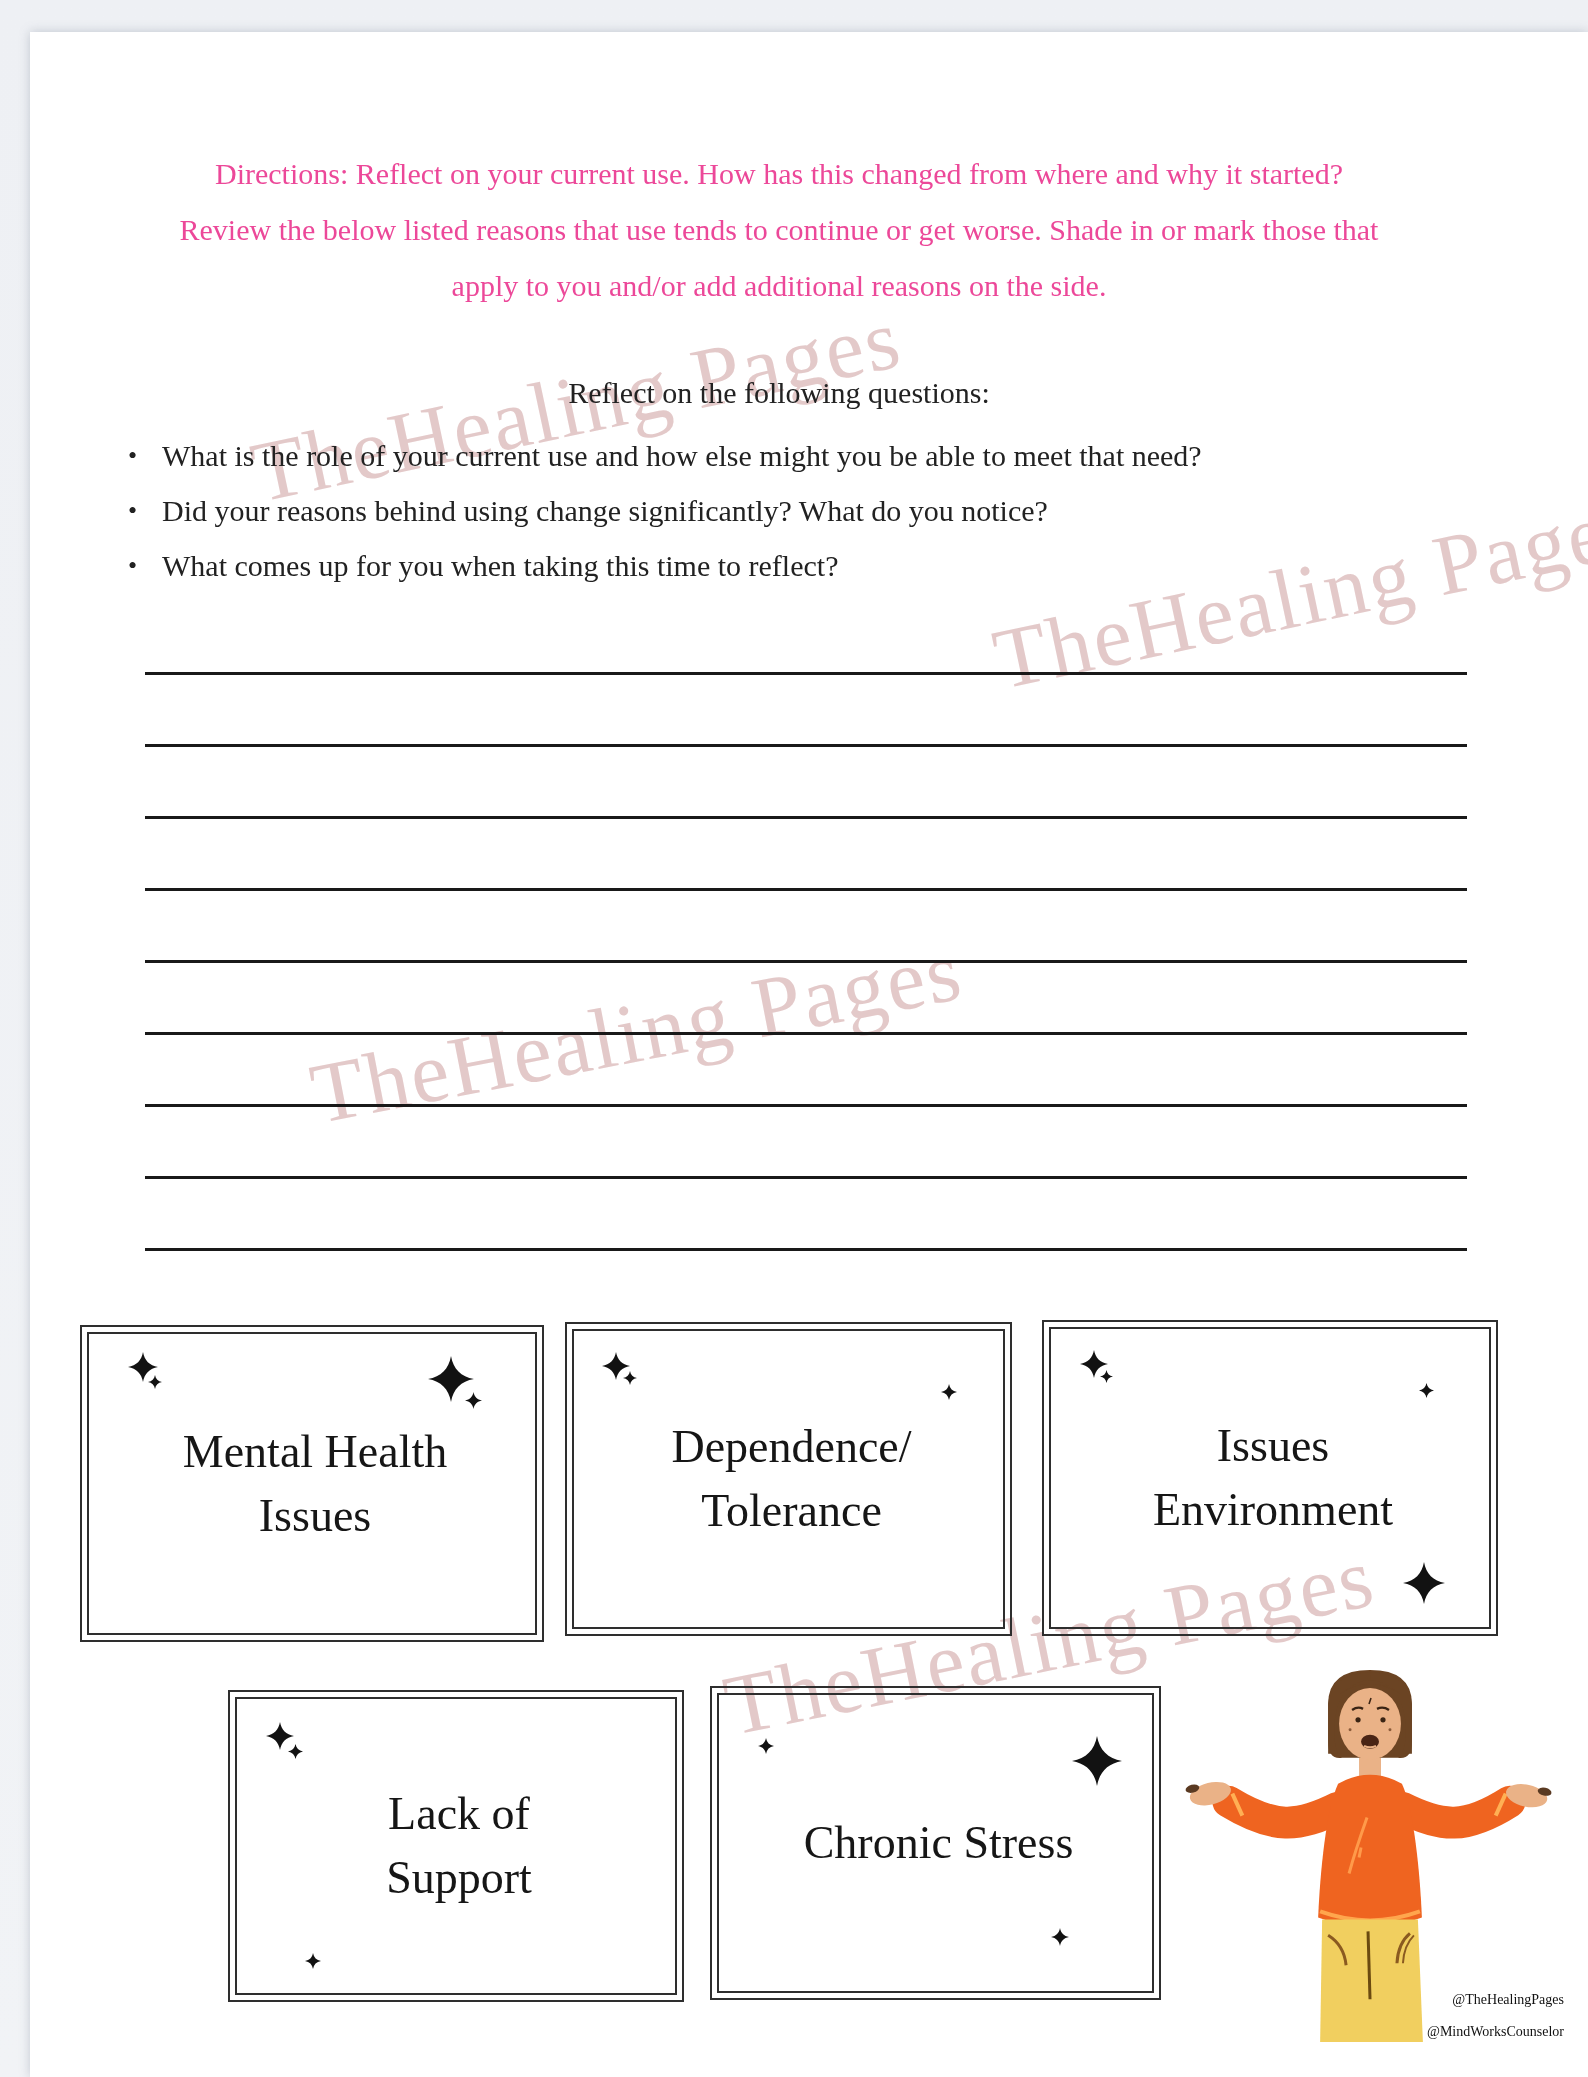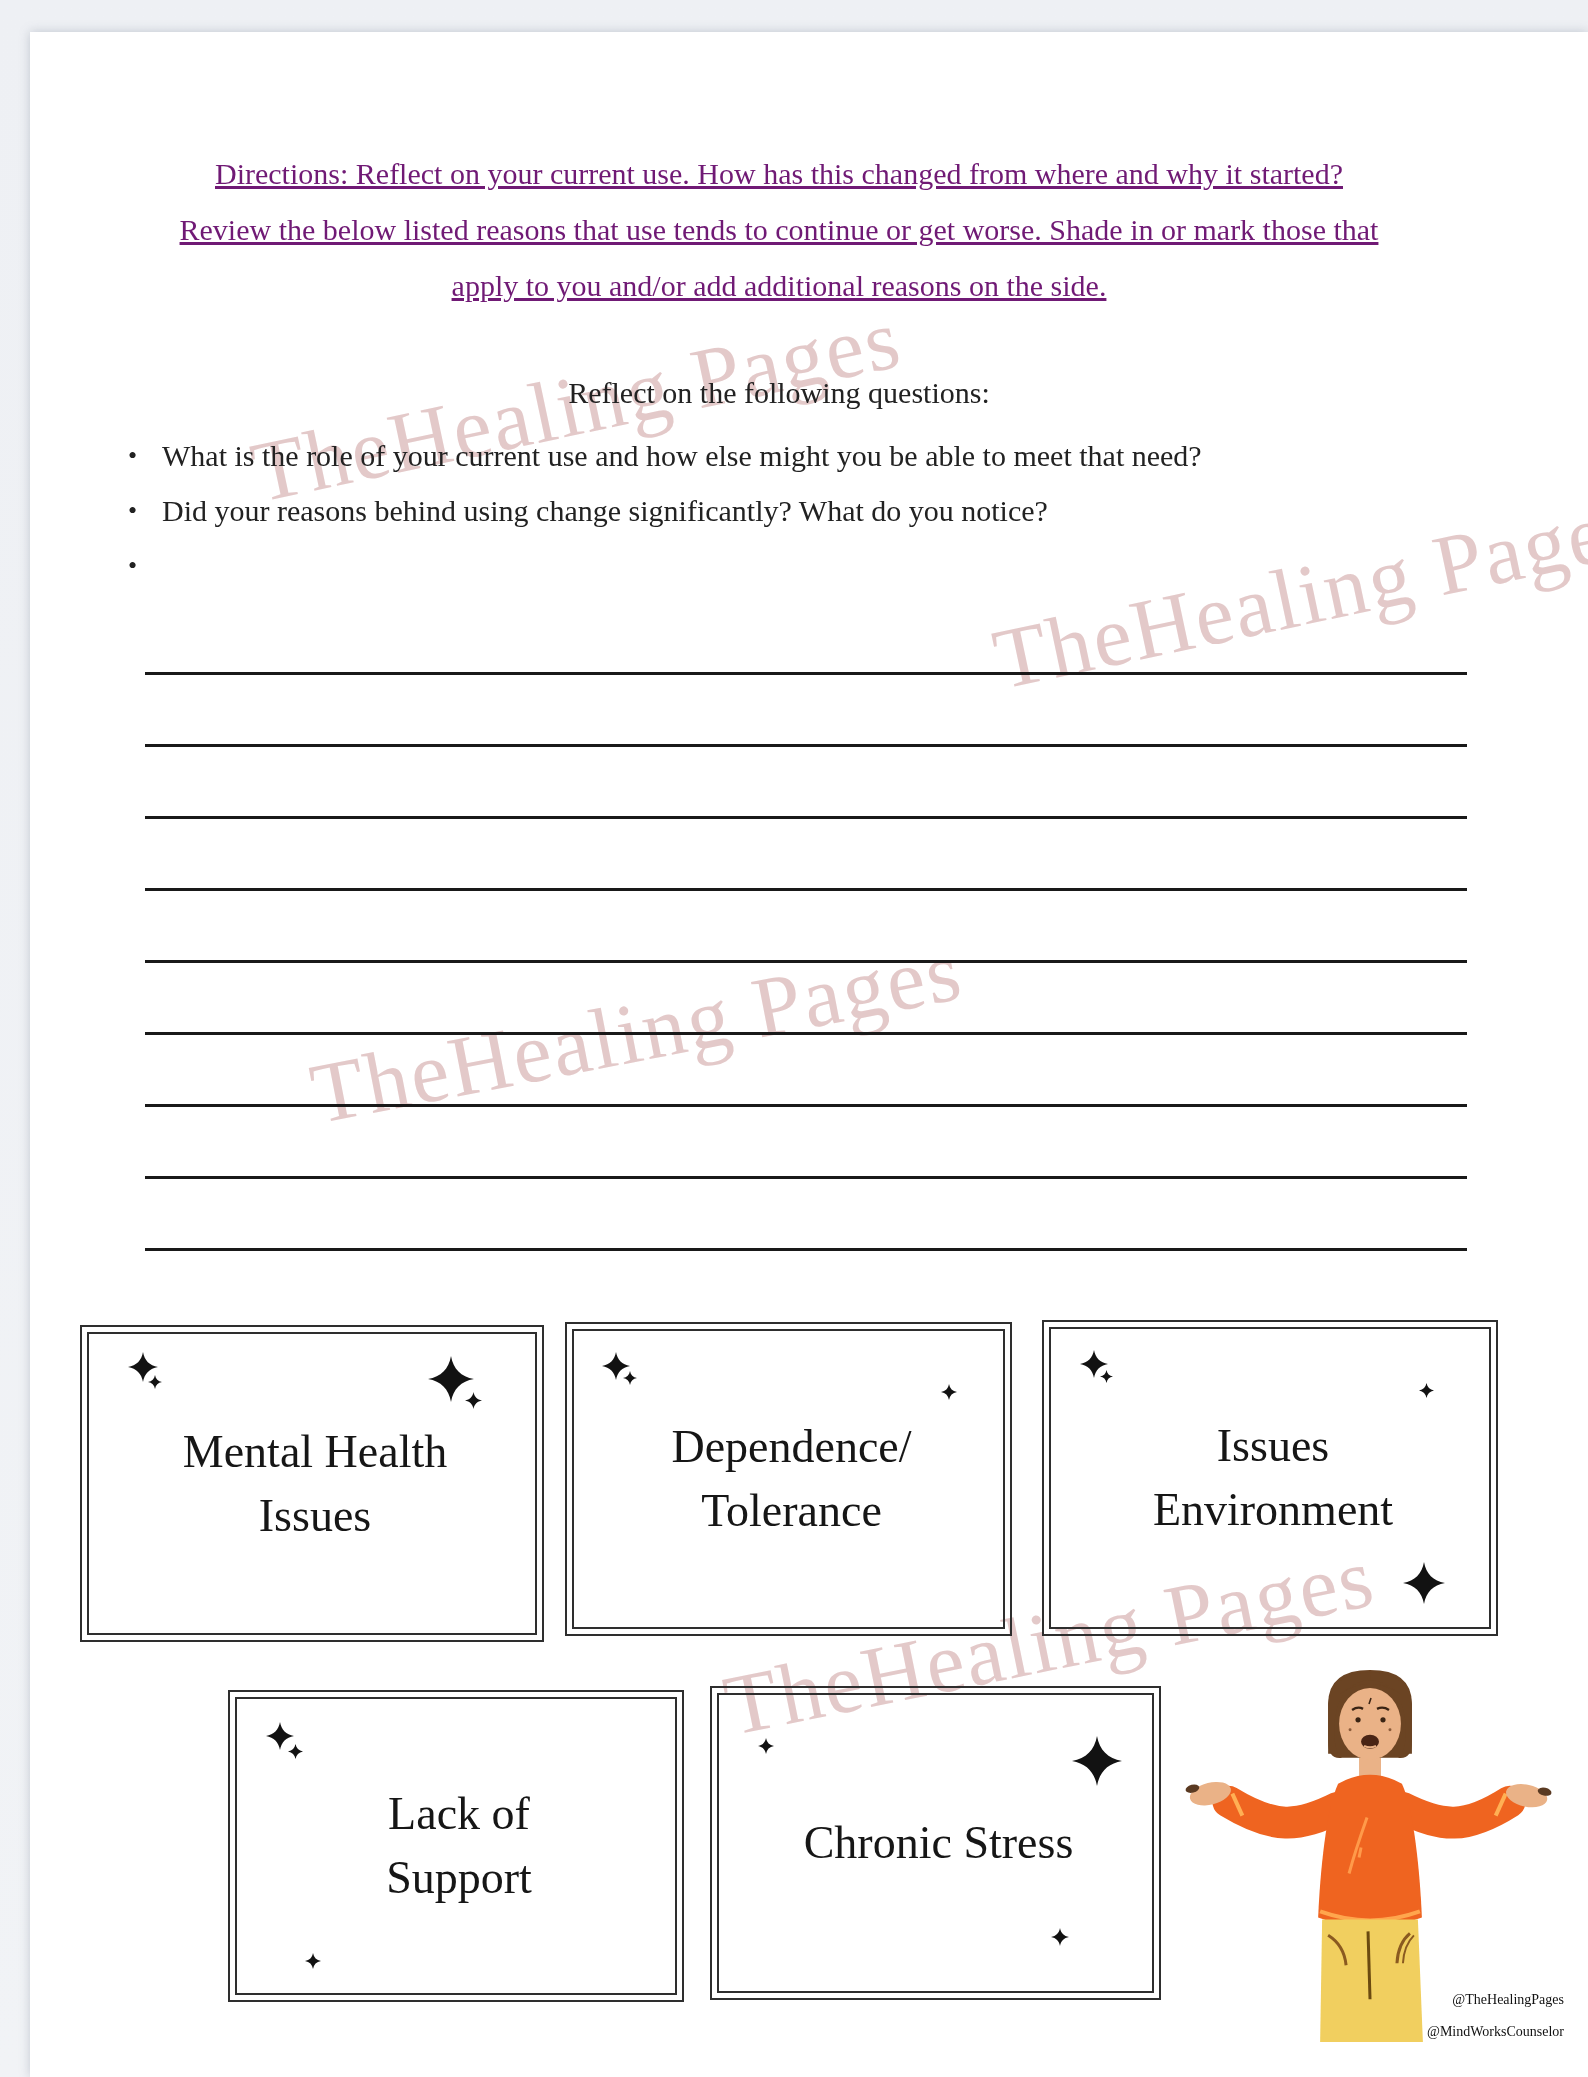--- a/index.html
+++ b/index.html
@@ -8,21 +8,21 @@
     background:linear-gradient(180deg,#eef0f4 0%,#f1f3f6 100%);
     font-family:"Liberation Serif","DejaVu Serif",serif;color:#1e1e1e;
   }
   .paper{
     position:absolute;left:30px;top:32px;width:1558px;height:2045px;
     background:#ffffff;box-shadow:0 0 10px rgba(110,120,140,0.35);
   }
   
   .directions{
     position:absolute;left:79px;top:146px;width:1400px;
-    text-align:center;font-size:30px;line-height:56px;color:#701a75;text-decoration:underline;
+    text-align:center;font-size:30px;line-height:56px;color:#ec4899;
   }
   .reflect-heading{
     position:absolute;left:79px;top:376px;width:1400px;
     text-align:center;font-size:30px;color:#222;
   }
   .bullets{position:absolute;left:128px;top:428px;width:1340px;}
   .bullet-row{display:flex;align-items:flex-start;font-size:30px;line-height:55px;color:#222;}
   .bullet-dot{width:34px;font-size:26px;line-height:55px;}
   
   .wlines{position:absolute;left:145px;top:0;width:1322px;height:0;}
@@ -86,20 +86,21 @@
   <div class="bullet-row">
     <span class="bullet-dot">•</span>
     <span>What is the role of your current use and how else might you be able to meet that need?</span>
   </div>
   <div class="bullet-row">
     <span class="bullet-dot">•</span>
     <span>Did your reasons behind using change significantly? What do you notice?</span>
   </div>
   <div class="bullet-row">
     <span class="bullet-dot">•</span>
+    <span>What comes up for you when taking this time to reflect?</span>
   </div>
 </div>
 
 <div class="wlines" style="z-index:2;">
     <div class="wline" style="top: 672px;"></div>
     <div class="wline" style="top: 744px;"></div>
     <div class="wline" style="top: 816px;"></div>
     <div class="wline" style="top: 888px;"></div>
     <div class="wline" style="top: 960px;"></div>
     <div class="wline" style="top: 1032px;"></div>

